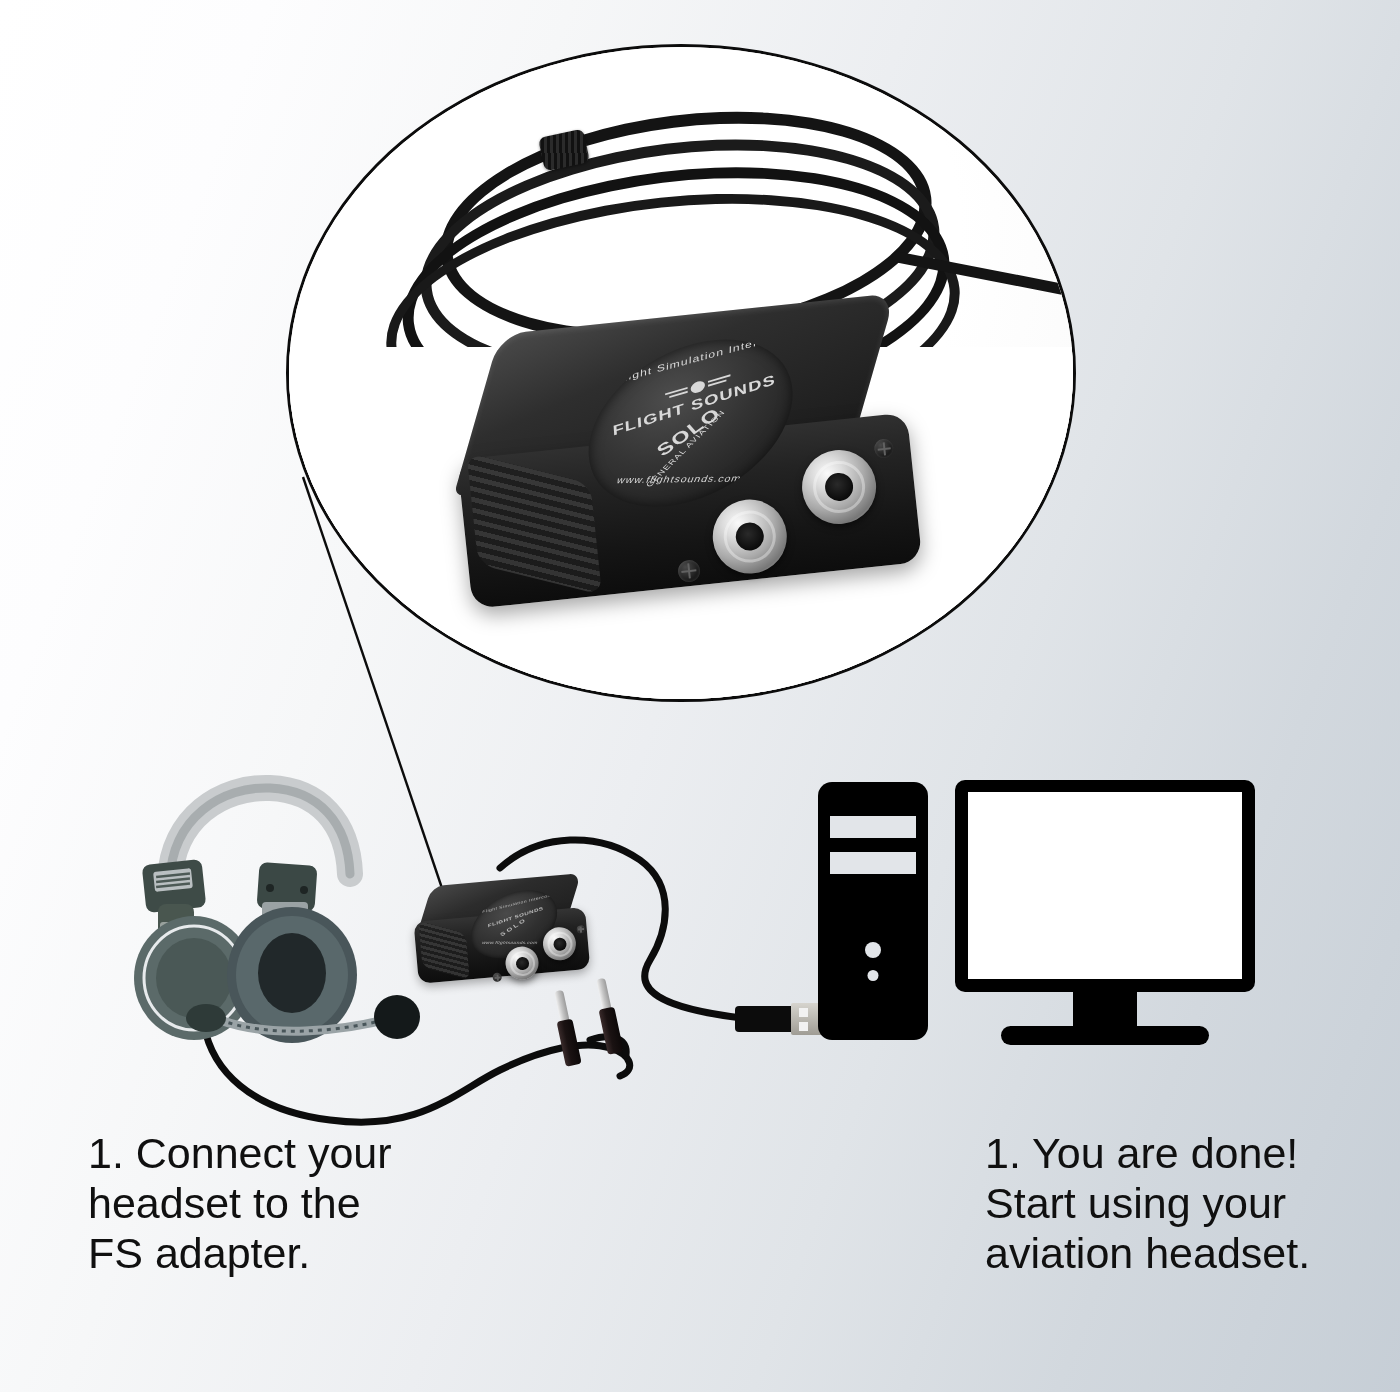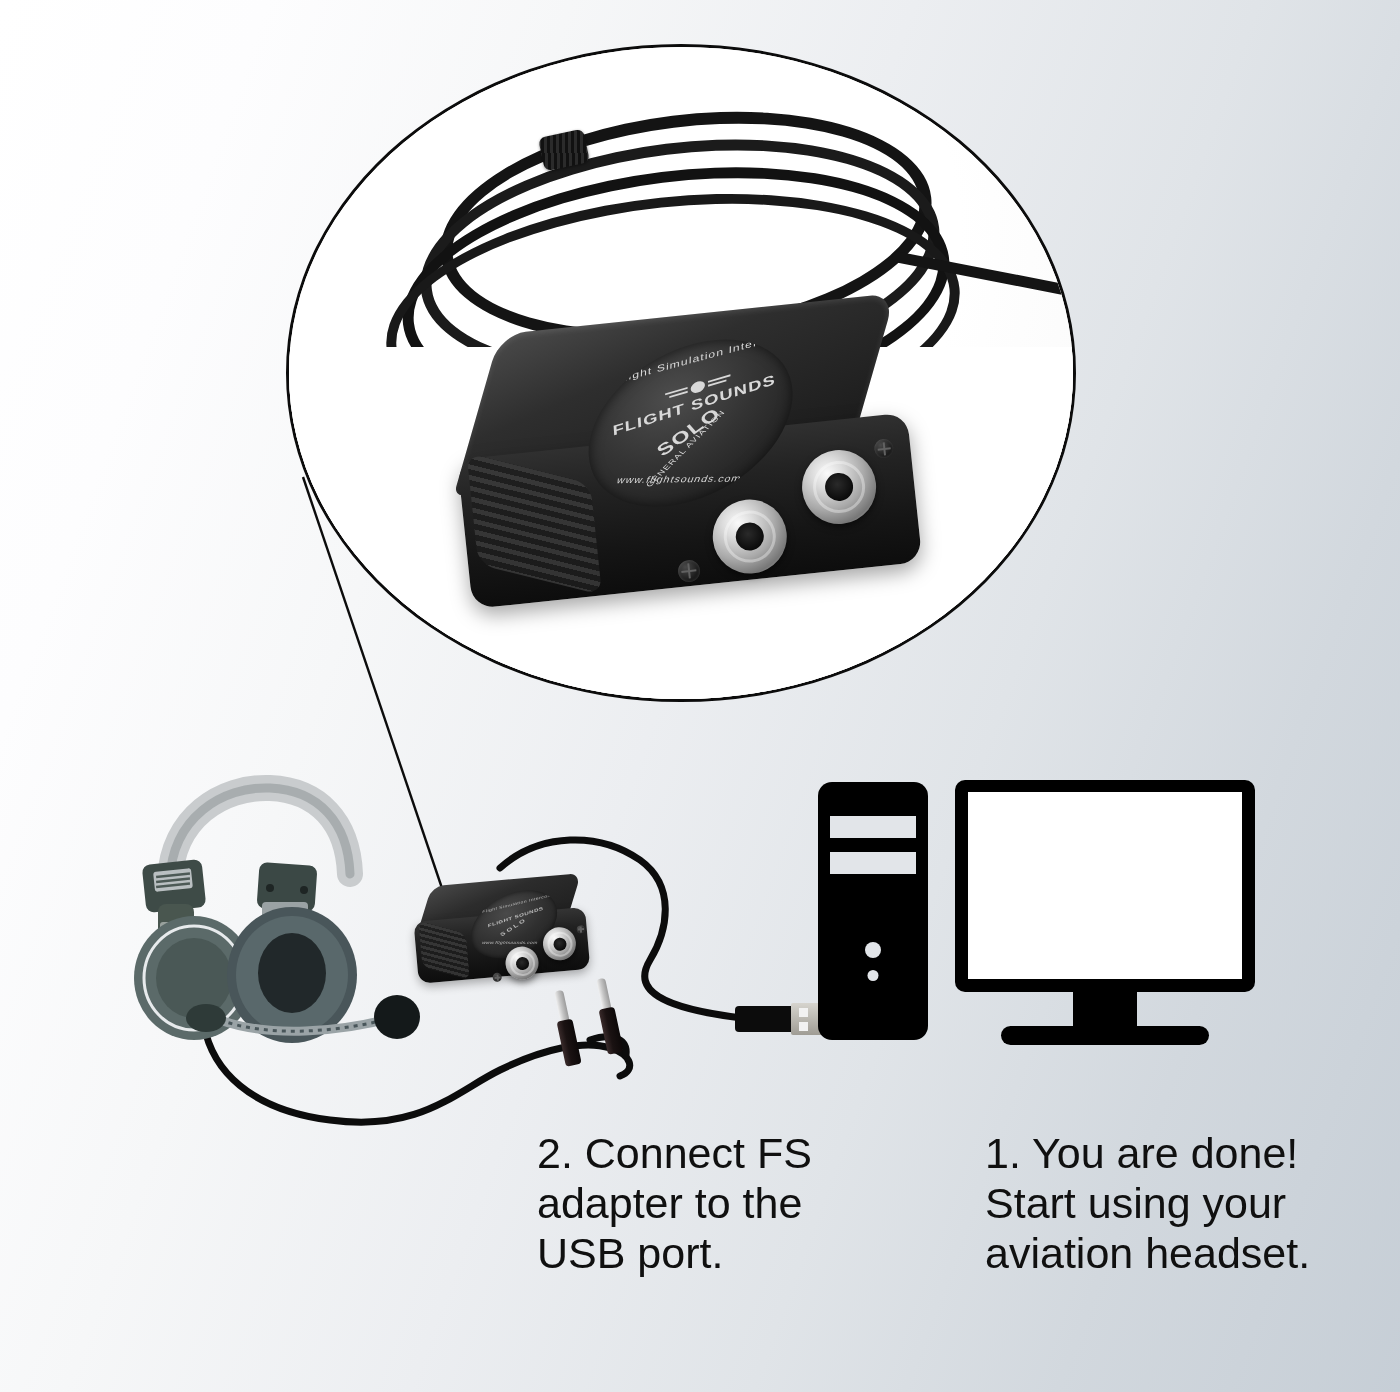--- a/index.html
+++ b/index.html
@@ -391,21 +391,21 @@
       <div class="mon-frame">
         <div class="mon-screen"></div>
       </div>
       <div class="mon-neck"></div>
       <div class="mon-base"></div>
     </div>
 
   </div>
 
   <div class="captions">
-    <div class="caption c2">2. Connect FS
-adapter to the
-USB port.</div>
+    <div class="caption c1">1. Connect your
+headset to the
+FS adapter.</div>
     <div class="caption c3">1. You are done!
 Start using your
 aviation headset.</div>
   </div>
 
 </div>
 
 </body></html>

